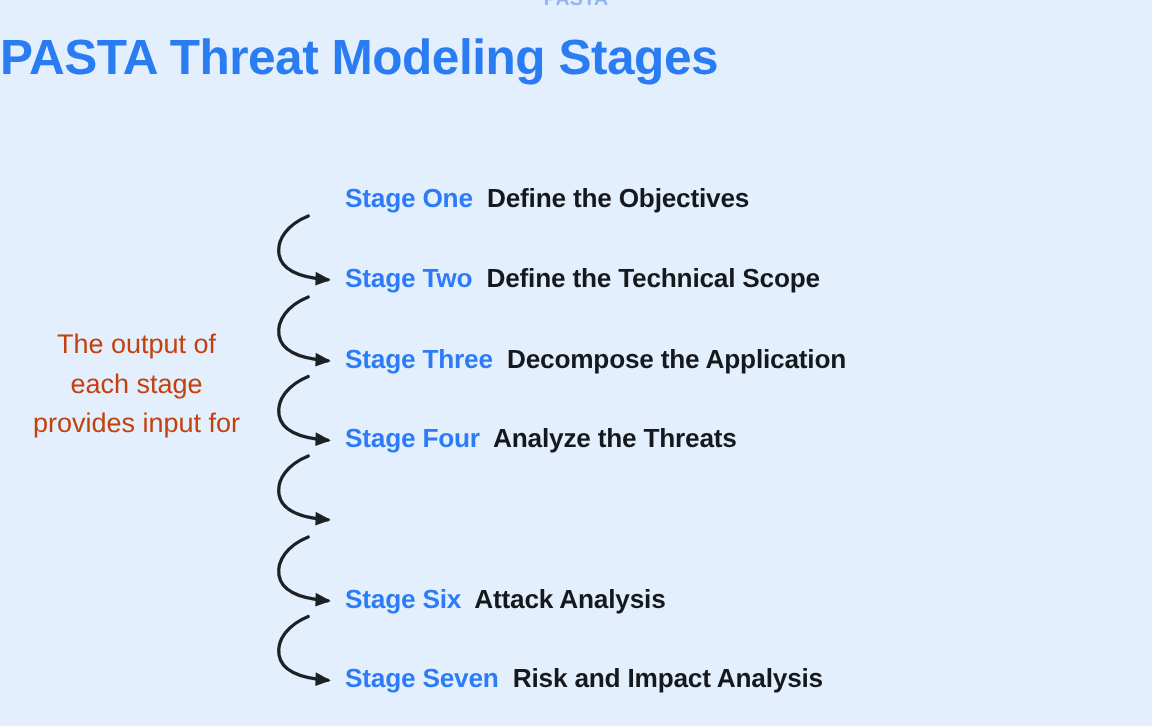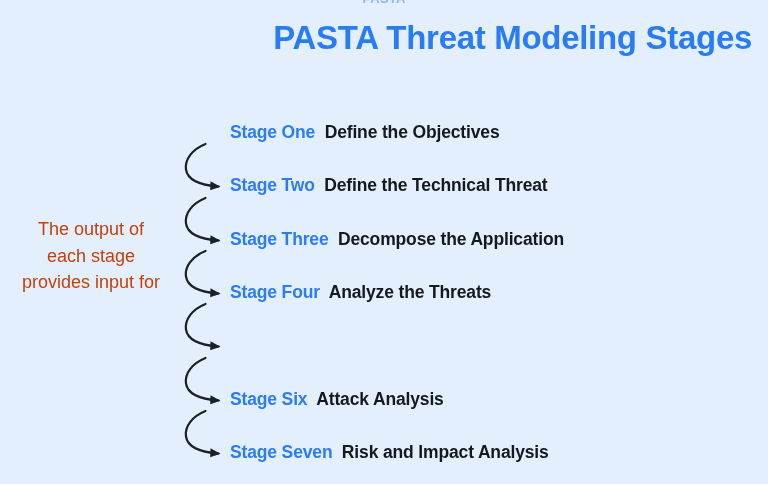--- a/index.html
+++ b/index.html
@@ -33,21 +33,21 @@
     opacity: .55;
     white-space: nowrap;
   }
 
   
   #page-title {
     position: absolute;
     top: 18px;
     left: 0;
     width: 752px;
-    text-align: right;
+    text-align: left;
     font-size: 33px;
     line-height: 40px;
     font-weight: 700;
     color: #2a7cf2;
     letter-spacing: -0.3px;
     white-space: nowrap;
   }
 
   
   #side-caption {
@@ -147,21 +147,21 @@
       </svg>
     </div>
 
   <div class="stage-row" style="top:10px">
     <span class="stage-label">Stage One&nbsp;</span>
     <span class="stage-desc">Define the Objectives</span>
   </div>
 
   <div class="stage-row" style="top:63px">
     <span class="stage-label">Stage Two&nbsp;</span>
-    <span class="stage-desc">Define the Technical Threat</span>
+    <span class="stage-desc">Define the Technical Scope</span>
   </div>
 
   <div class="stage-row" style="top:117px">
     <span class="stage-label">Stage Three&nbsp;</span>
     <span class="stage-desc">Decompose the Application</span>
   </div>
 
   <div class="stage-row" style="top:170px">
     <span class="stage-label">Stage Four&nbsp;</span>
     <span class="stage-desc">Analyze the Threats</span>

